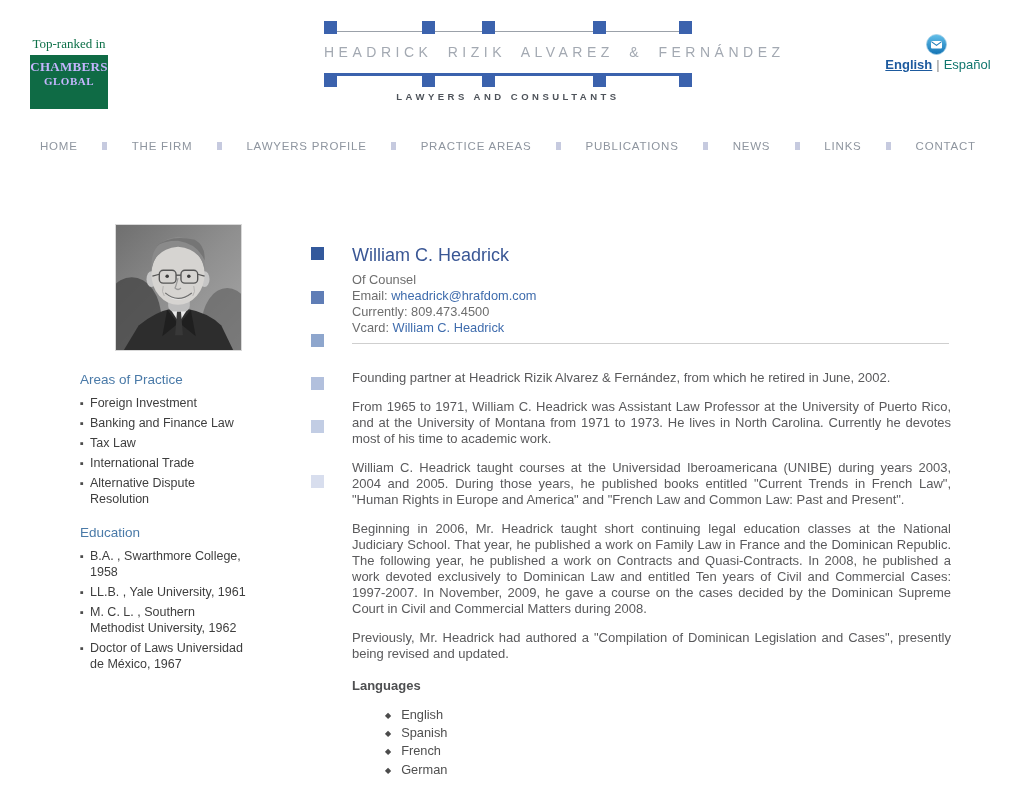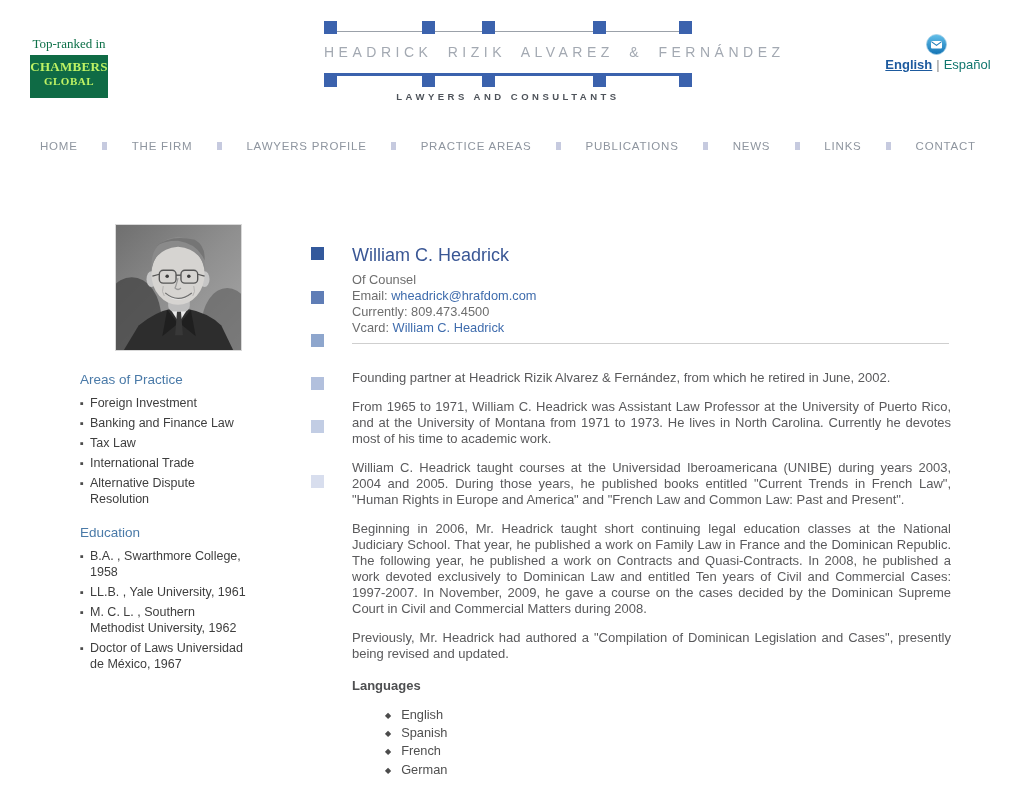--- a/index.html
+++ b/index.html
@@ -5,21 +5,21 @@
   html,body { margin:0; padding:0; background:#fff; }
   .page {
     position:relative; width:1016px; height:786px; background:#ffffff;
     font-family:"Liberation Sans", sans-serif; overflow:hidden;
   }
   a { text-decoration:none; cursor:pointer; }
 
   
   .badge { position:absolute; left:30px; top:36px; width:78px; display:block; }
   .badge-tagline { font-family:"Liberation Serif", serif; font-size:13px; color:#0d7048; text-align:center; margin-bottom:3px; white-space:nowrap; }
-  .badge-box { background:#0f6b45; color:#bef264; text-align:center; padding:4px 0 11px; }
+  .badge-box { background:#0f6b45; color:#c4b5fd; text-align:center; padding:4px 0 22px; }
   .badge-line1 { font-family:"Liberation Serif", serif; font-weight:700; font-size:13px; letter-spacing:0.3px; }
   .badge-line2 { font-family:"Liberation Serif", serif; font-weight:700; font-size:11px; letter-spacing:0.5px; }
 
   
   .logo { position:absolute; left:324px; top:20px; width:368px; height:84px; display:block; }
   .rail-top { position:absolute; left:0; top:11px; width:100%; height:1px; background:#9ba1a9; }
   .rail-bottom { position:absolute; left:0; top:53px; width:100%; height:3px; background:#3b62ad; }
   .lsq { position:absolute; width:13px; height:13px; background:#3b62ad; }
   .lsq.t { top:1px; } .lsq.b { top:54px; }
   .logo-name { position:absolute; top:24px; width:100%; text-align:center; font-size:14px; letter-spacing:4.5px; word-spacing:7px; color:#a3a9b2; white-space:nowrap; }

